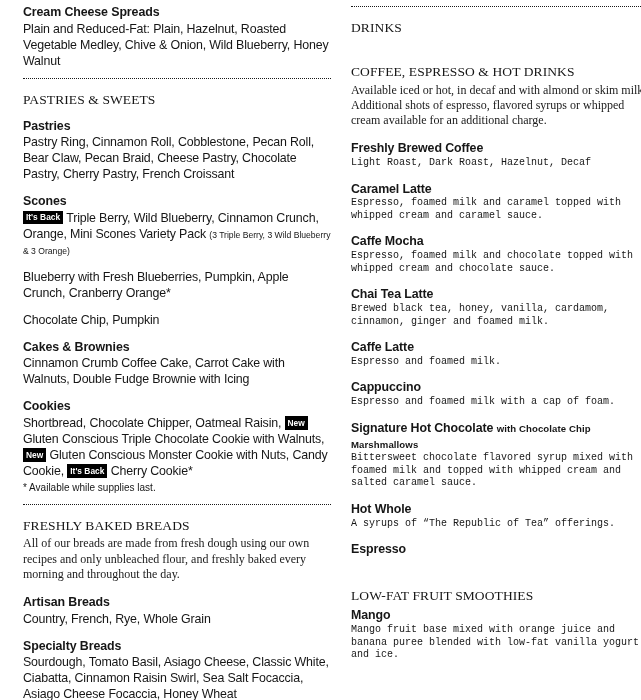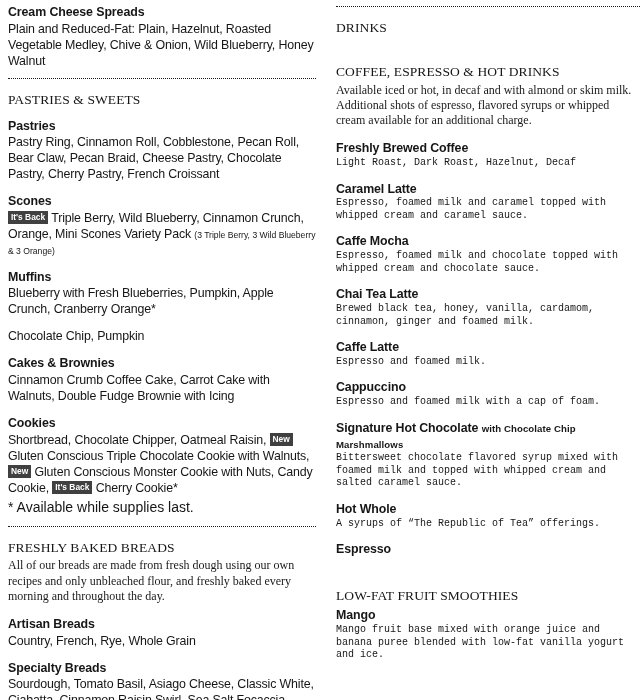--- a/index.html
+++ b/index.html
@@ -14,21 +14,21 @@
     overflow: hidden;
     font-family: "Liberation Sans", sans-serif;
     color: #161616;
     -webkit-font-smoothing: antialiased;
   }
   .page {
     width: 641px;
     height: 700px;
     display: flex;
     gap: 16px;
-    padding: 4px 6px 0 8px;
+    padding: 4px 6px 0 23px;
   }
   .col {
     width: 308px;
     flex: 0 0 308px;
   }
   .col-right { padding-left: 4px; }
 
   
   .rule {
     border-top: 1px dotted #1a1a1a;
@@ -80,30 +80,30 @@
     font-family: Liberation Mono, monospace;
     font-size: 10px;
     line-height: 1.26;
     letter-spacing: 0;
   }
   .paren {
     font-size: 8.6px;
     letter-spacing: 0;
   }
   .footnote {
-    font-size: 14px;
+    font-size: 10px;
     line-height: 1.35;
     margin: 2px 0 0 0;
     letter-spacing: 0;
   }
 
   
   .badge {
     display: inline-block;
-    background: #404040;
+    background: #000000;
     color: #ffffff;
     font-weight: bold;
     font-size: 8.4px;
     line-height: 1;
     padding: 2.4px 3px 2.6px 3px;
     vertical-align: 1.5px;
     letter-spacing: 0;
     white-space: nowrap;
   }
 
@@ -132,21 +132,20 @@
       <div class="item-name">Pastries</div>
       <div class="item-desc">Pastry Ring, Cinnamon Roll, Cobblestone, Pecan Roll, Bear Claw, Pecan Braid, Cheese Pastry, Chocolate Pastry, Cherry Pastry, French Croissant</div>
     </div>
 
     <div class="group">
       <div class="item-name">Scones</div>
       <div class="item-desc"><span class="badge">It's Back</span> <span>Triple Berry, Wild Blueberry, Cinnamon Crunch, Orange, Mini Scones Variety Pack</span> <span class="paren">(3 Triple Berry, 3 Wild Blueberry &amp; 3 Orange)</span></div>
     </div>
 
     <div class="group">
-      <div class="item-name">Muffins</div>
       <div class="item-desc">Blueberry with Fresh Blueberries, Pumpkin, Apple Crunch, Cranberry Orange*</div>
     </div>
 
     <div class="group">
       <div class="item-desc">Chocolate Chip, Pumpkin</div>
     </div>
 
     <div class="group">
       <div class="item-name">Cakes &amp; Brownies</div>
       <div class="item-desc">Cinnamon Crumb Coffee Cake, Carrot Cake with Walnuts, Double Fudge Brownie with Icing</div>

